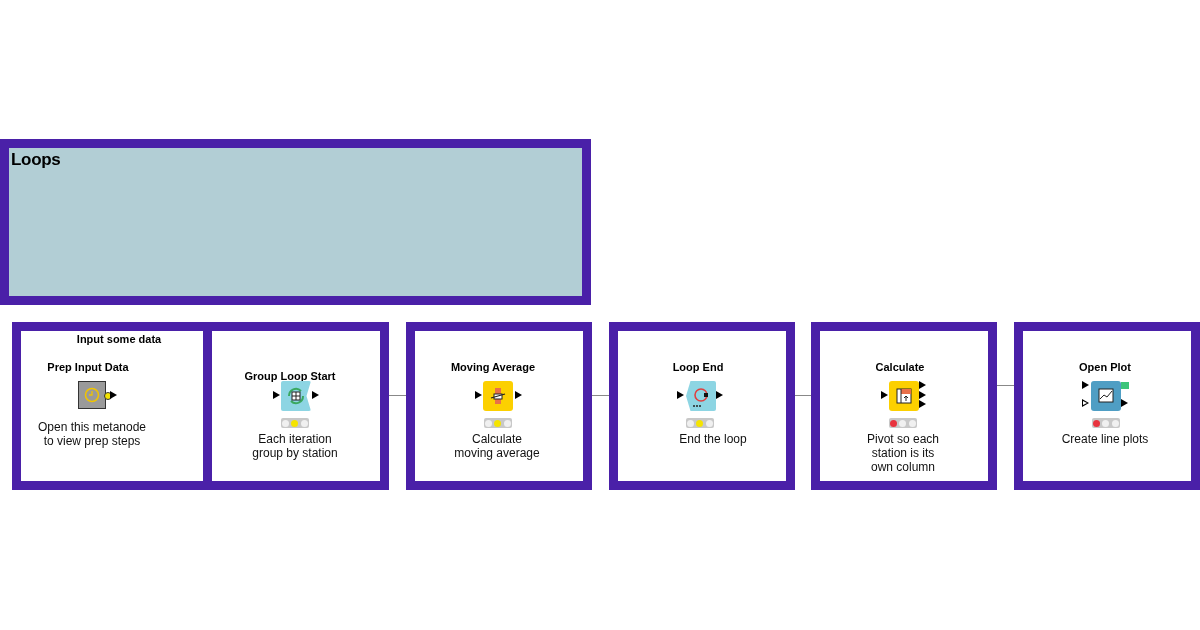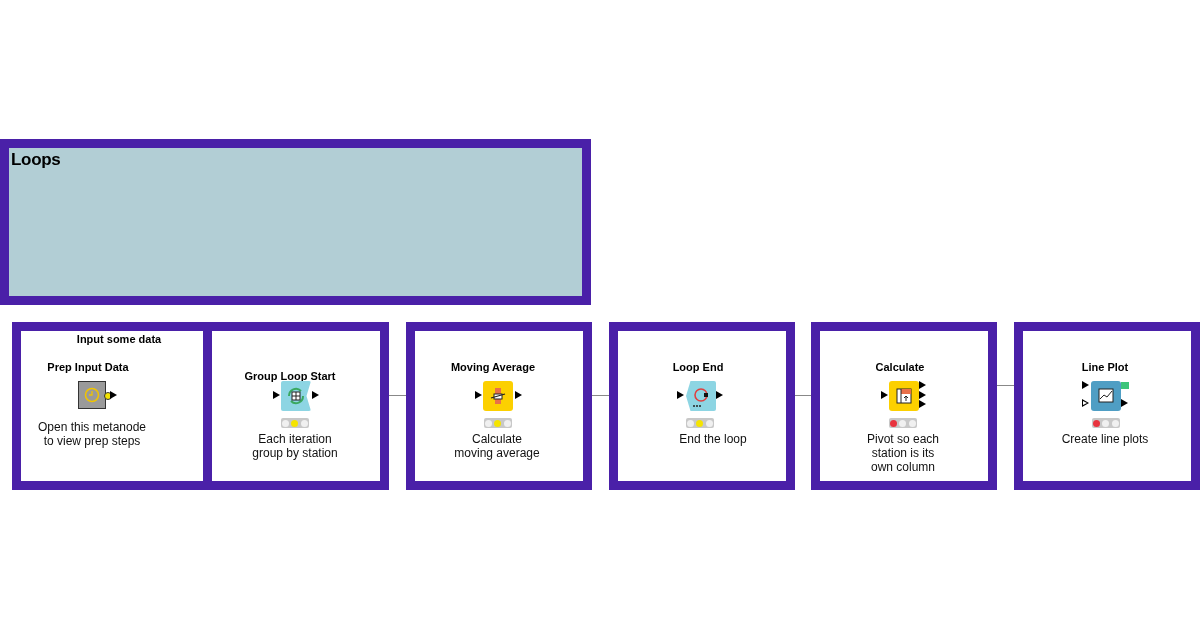--- a/index.html
+++ b/index.html
@@ -135,21 +135,21 @@
     <span></span>
     <span></span>
   </div>
 <div class="node-desc" style="left:823px; top:432px;">
   <div>Pivot so each</div>
   <div>station is its</div>
   <div>own column</div>
 </div>
 
 <div class="box" style="left:1014px;"></div>
-<div class="node-title" style="left:1025px; top:361px;">Line Plot</div>
+<div class="node-title" style="left:1025px; top:361px;">Open Plot</div>
 <div class="port" style="left:1082px; top:381px;"></div>
 <div style="position:absolute; left:1082px; top:399px; width:0; height:0; border-top:4px solid transparent; border-bottom:4px solid transparent; border-left:7px solid #000;">
   <div style="position:absolute; left:-6px; top:-2.5px; width:0; height:0; border-top:2.5px solid transparent; border-bottom:2.5px solid transparent; border-left:4px solid #fff;"></div>
 </div>
 <div class="node" style="left:1091px; top:381px; background:#4f9ec4; border-radius:3px;">
   <svg width="30" height="30" viewBox="0 0 30 30">
       <rect x="8" y="8" width="14" height="13" fill="#fff" stroke="#222" stroke-width="1"></rect>
       <path d="M9 18 L13 14 L16 16 L21 10" fill="none" stroke="#222" stroke-width="1"></path>
     </svg>
 </div>

